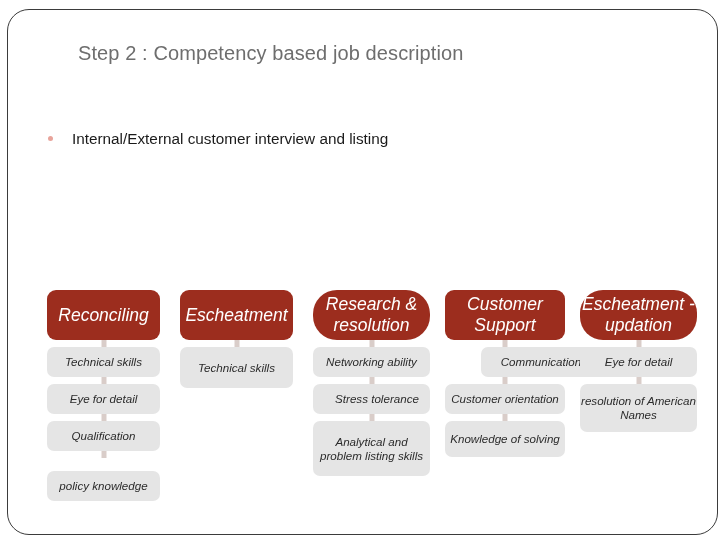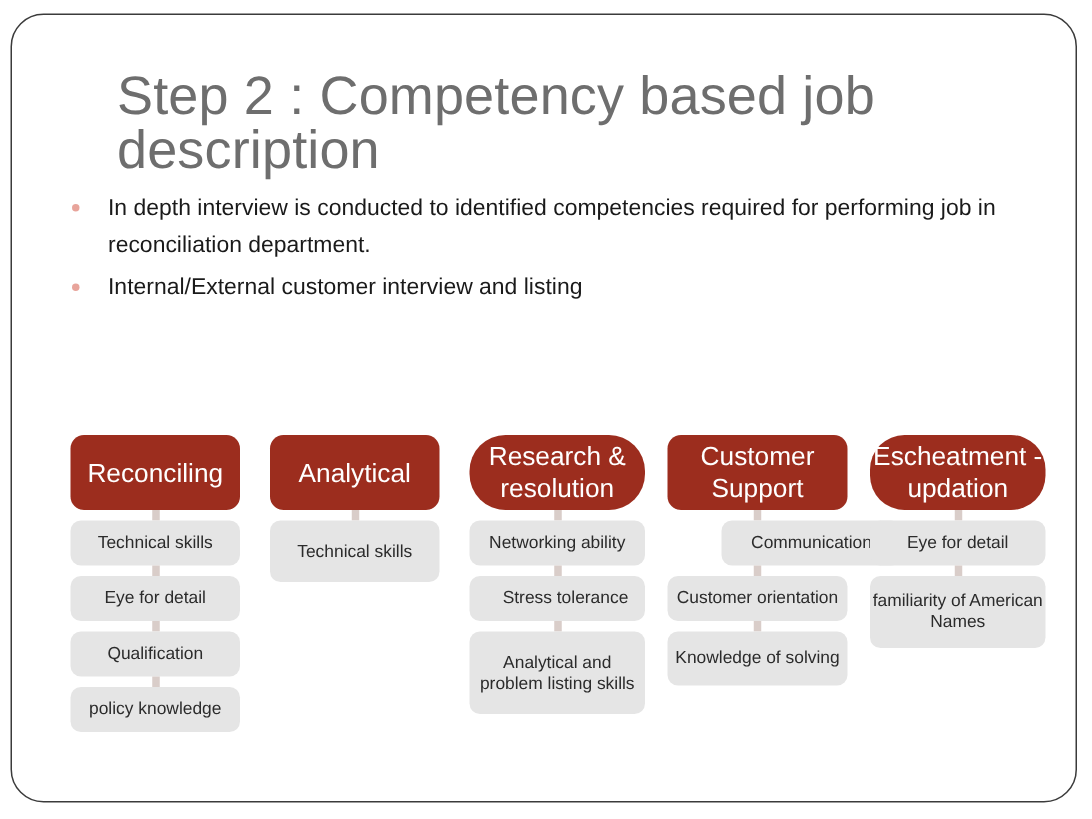--- a/index.html
+++ b/index.html
@@ -36,21 +36,21 @@
     pointer-events: none;
   }
 
   
   #title {
     position: absolute;
     left: 78px;
     top: 22px;
     width: 600px;
     color: #6e6e6e;
-    font-size: 36px;
+    font-size: 20px;
     line-height: 36px;
     font-weight: normal;
     letter-spacing: 0.1px;
     font-family: "Liberation Sans", sans-serif;
   }
 
   
   #bullets {
     position: absolute;
     left: 42px;
@@ -76,20 +76,21 @@
     background: #e8a49b;
   }
 
   
   #chart {
     position: absolute;
     left: 0;
     top: 0;
     width: 728px;
     height: 546px;
+    font-style: italic;
   }
   .col {
     position: absolute;
     top: 290px;
   }
   .node {
     position: absolute;
     box-sizing: border-box;
     border-radius: 7px;
     display: flex;
@@ -125,44 +126,40 @@
 
 <div id="slide">
 
   <div id="slide-frame"></div>
 
   <h1 id="title">Step 2 : Competency based job description</h1>
 
   <div id="bullets">
     <div class="bullet-row">
       <span class="bullet-dot"></span>
-      <span>In depth interview is conducted to identified competencies required for performing job in reconciliation department.</span>
-    </div>
-    <div class="bullet-row">
-      <span class="bullet-dot"></span>
       <span>Internal/External customer interview and listing</span>
     </div>
   </div>
 
   <div id="chart">
 
     <div class="col" style="left:47px; width:113px;">
       <div class="node head" style="left:0; top:0; width:113px; height:50px;">Reconciling</div>
       <div class="connector" style="top:50px;"></div>
       <div class="node sub" style="left:0; top:57px; width:113px; height:30px;">Technical skills</div>
       <div class="connector" style="top:87px;"></div>
       <div class="node sub" style="left:0; top:94px; width:113px; height:30px;">Eye for detail</div>
       <div class="connector" style="top:124px;"></div>
       <div class="node sub" style="left:0; top:131px; width:113px; height:30px;">Qualification</div>
       <div class="connector" style="top:161px;"></div>
-      <div class="node sub" style="left:0; top:168px; width:113px; height:30px;">policy knowledge</div>
+      <div class="node sub" style="left:0; top:181px; width:113px; height:30px;">policy knowledge</div>
     </div>
 
     <div class="col" style="left:180px; width:113px;">
-      <div class="node head" style="left:0; top:0; width:113px; height:50px;">Analytical</div>
+      <div class="node head" style="left:0; top:0; width:113px; height:50px;">Escheatment</div>
       <div class="connector" style="top:50px;"></div>
       <div class="node sub" style="left:0; top:57px; width:113px; height:41px;">Technical skills</div>
     </div>
 
     <div class="col" style="left:313px; width:117px;">
       <div class="node head" style="left:0; top:0; width:117px; height:50px;border-radius:24px;">Research &amp; resolution</div>
       <div class="connector" style="top:50px;"></div>
       <div class="node sub" style="left:0; top:57px; width:117px; height:30px;">Networking ability</div>
       <div class="connector" style="top:87px;"></div>
       <div class="node sub" style="left:0; top:94px; width:117px; height:30px;padding-left:11px;">Stress tolerance</div>
@@ -178,17 +175,17 @@
       <div class="node sub" style="left:0; top:94px; width:120px; height:30px;">Customer orientation</div>
       <div class="connector" style="top:124px;"></div>
       <div class="node sub" style="left:0; top:131px; width:120px; height:36px;">Knowledge of solving</div>
     </div>
 
     <div class="col" style="left:580px; width:117px;">
       <div class="node head" style="left:0; top:0; width:117px; height:50px;border-radius:23px;">Escheatment - updation</div>
       <div class="connector" style="top:50px;"></div>
       <div class="node sub" style="left:0; top:57px; width:117px; height:30px;">Eye for detail</div>
       <div class="connector" style="top:87px;"></div>
-      <div class="node sub" style="left:0; top:94px; width:117px; height:48px;">familiarity of American Names</div>
+      <div class="node sub" style="left:0; top:94px; width:117px; height:48px;">resolution of American Names</div>
     </div>
 
   </div>
 </div>
 
 </body></html>

